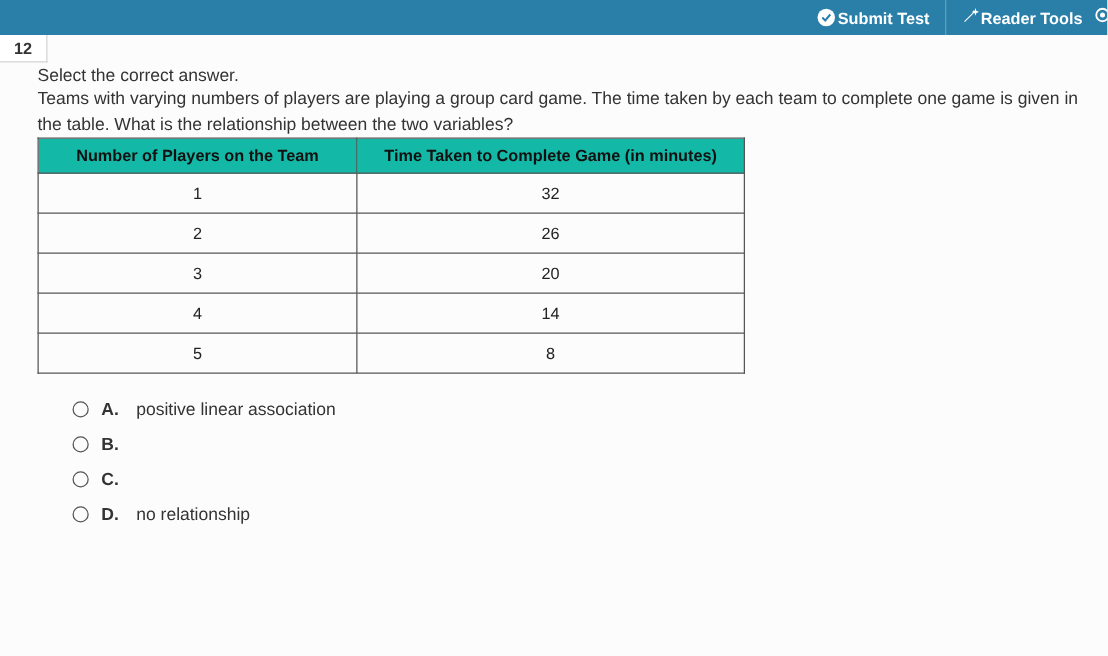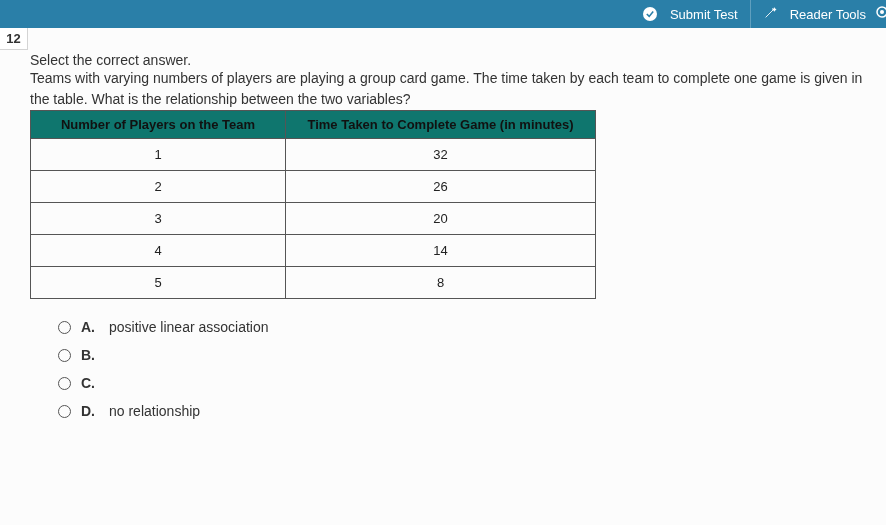--- a/index.html
+++ b/index.html
@@ -1,28 +1,28 @@
 <!DOCTYPE html>
 <html><head>
 <meta charset="utf-8">
 <style>
   * { box-sizing: border-box; margin: 0; padding: 0; }
   body { font-family: Arial, Helvetica, sans-serif; background: #fcfcfc; color: #333; width: 886px; height: 525px; overflow: hidden; position: relative; }
   .topbar { background: #2a7fa8; height: 28px; display: flex; justify-content: flex-end; align-items: center; padding-right: 8px; gap: 0; color: #fff; font-size: 13px; }
-  .topbar .btn { display: flex; align-items: center; gap: 13px; padding: 0 12px; height: 28px; cursor: pointer; border-left: 1px solid rgba(255,255,255,0.25); }
+  .topbar .btn { display: flex; align-items: center; gap: 2px; padding: 0 12px; height: 28px; cursor: pointer; border-left: 1px solid rgba(255,255,255,0.25); font-weight: bold; }
   .topbar .btn:first-child { border-left: none; }
   .topbar .circle-icon { width: 14px; height: 14px; border-radius: 50%; background: #fff; display: flex; align-items: center; justify-content: center; }
   .topbar .circle-icon svg { width: 8px; height: 8px; }
   .topbar .wand-icon svg { width: 14px; height: 14px; }
-  .qnum { background: #fff; border: 1px solid #d4d4d4; border-top: none; border-left: none; width: 28px; height: 22px; display: flex; align-items: center; justify-content: center; font-size: 13px; font-weight: bold; color: #333; position: absolute; top: 28px; left: 0; }
+  .qnum { background: #fff; border: 1px solid #d4d4d4; border-top: none; border-left: none; width: 38px; height: 22px; display: flex; align-items: center; justify-content: center; font-size: 13px; font-weight: bold; color: #333; position: absolute; top: 28px; left: 0; }
   .content { padding: 24px 22px 0 30px; }
   .instruction { font-size: 14px; color: #333; margin-bottom: 0; }
   .stem { font-size: 14px; color: #333; line-height: 1.5; margin-bottom: 0; max-width: 840px; }
   table.data { border-collapse: collapse; margin-bottom: 20px; }
-  table.data th { background: #0f766e; color: #111; font-weight: bold; font-size: 13px; border: 1px solid #555; padding: 6px 10px; text-align: center; }
+  table.data th { background: #14b8a6; color: #111; font-weight: bold; font-size: 13px; border: 1px solid #555; padding: 6px 10px; text-align: center; }
   table.data td { border: 1px solid #555; padding: 8px 10px; font-size: 13px; text-align: center; color: #222; }
   table.data th:first-child, table.data td:first-child { width: 255px; }
   table.data th:last-child, table.data td:last-child { width: 310px; }
   .choices { margin-left: 28px; }
   .choice { display: flex; align-items: center; gap: 10px; margin-bottom: 12px; font-size: 14px; cursor: pointer; }
   .choice .radio { width: 13px; height: 13px; border: 1.5px solid #555; border-radius: 50%; flex-shrink: 0; }
   .choice .letter { font-weight: bold; min-width: 18px; }
   .gear-edge { position: absolute; right: -4px; top: 4px; color: #fff; }
 </style>
 </head>

